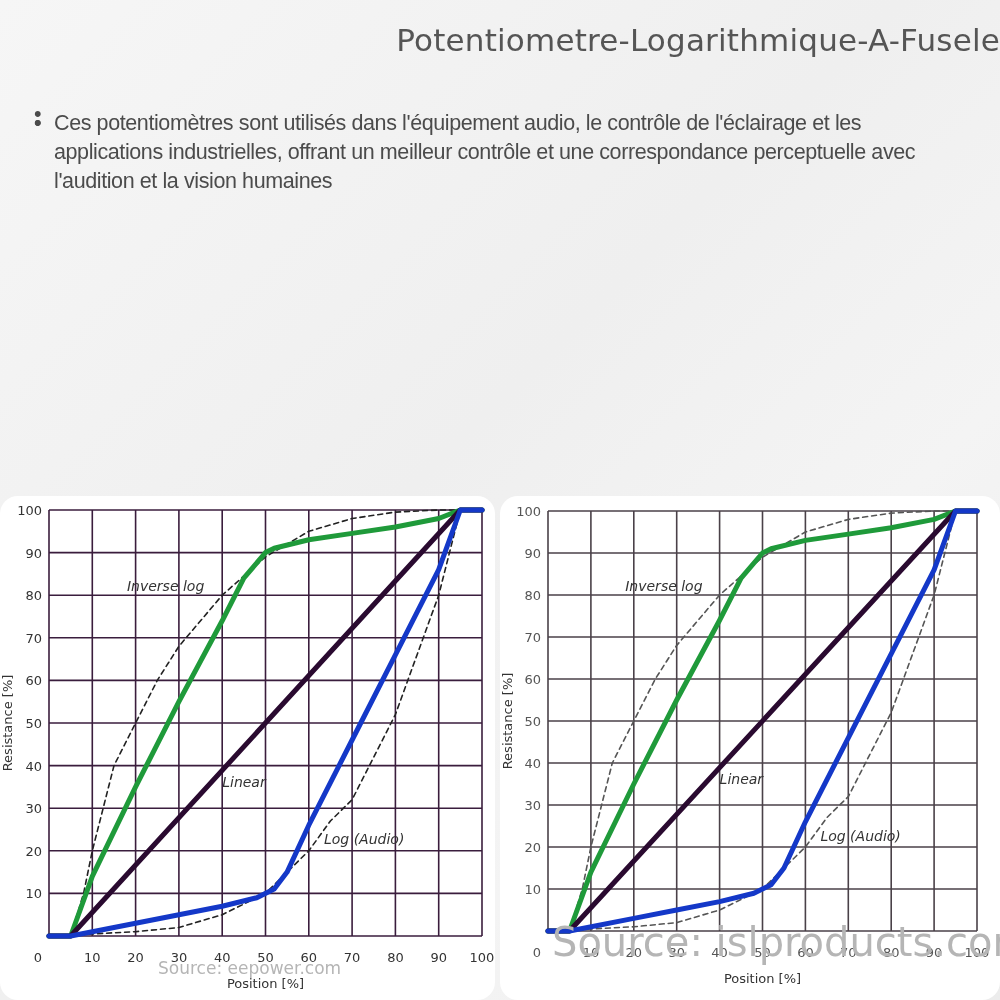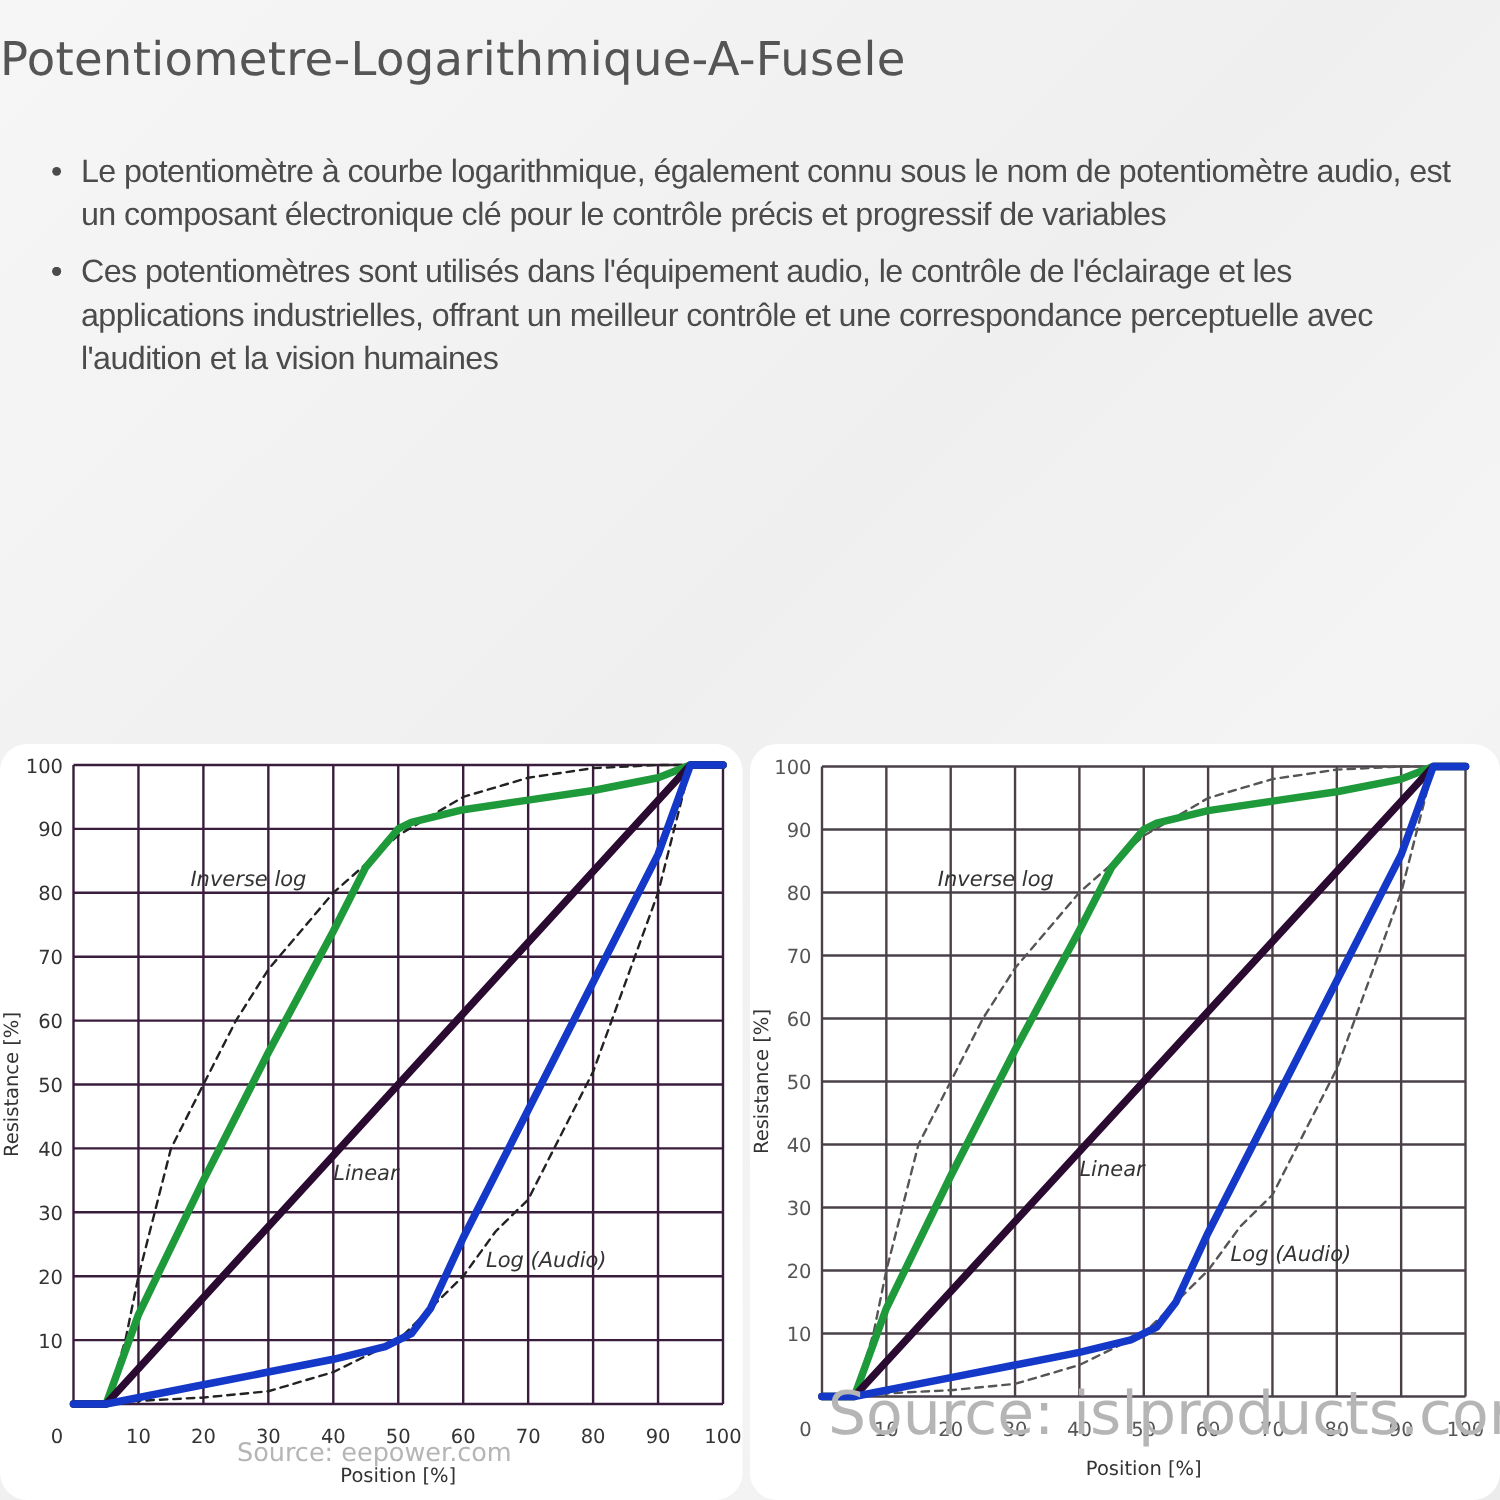--- a/index.html
+++ b/index.html
@@ -4,21 +4,21 @@
 <style>
   html, body { margin: 0; padding: 0; }
   body {
     width: 1000px; height: 1000px; overflow: hidden; position: relative;
     background: linear-gradient(135deg, #f6f6f6 0%, #efefef 45%, #f4f4f4 70%, #ececec 100%);
     font-family: "DejaVu Sans", sans-serif;
     color: #4a4a4a;
   }
   .title {
     position: absolute; top: 22px; left: 0; width: 1000px;
-    text-align: left; font-size: 31px; letter-spacing: 0.2px; color: #555;
+    text-align: right; font-size: 31px; letter-spacing: 0.2px; color: #555;
     font-family: "DejaVu Sans", sans-serif; font-weight: normal;
   }
   .bullets { position: absolute; top: 100px; left: 34px; width: 940px; margin: 0; padding: 0; list-style: none; }
   .bullets li {
     position: relative; padding-left: 20px; font-size: 21.5px; line-height: 29px;
     color: #4b4b4b; margin-bottom: 9px; letter-spacing: -0.4px;
     font-family: "Liberation Sans", sans-serif;
   }
   .bullets li .dot { position: absolute; left: 0; top: 0; }
   .panel {
@@ -33,21 +33,21 @@
   .axis-label { font-family: "DejaVu Sans", sans-serif; font-size: 13px; fill: #333; }
   .series-label { font-family: "DejaVu Sans", sans-serif; font-size: 14px; font-style: italic; fill: #333; }
   .watermark { font-family: "DejaVu Sans", sans-serif; fill: #b5b5b5; }
 </style>
 </head>
 <body>
 
 <div class="title">Potentiometre-Logarithmique-A-Fusele</div>
 
 <ul class="bullets">
-  <li><span class="dot">•</span><span>Le potentiomètre à courbe logarithmique, également connu sous le nom de potentiomètre audio, est un composant électronique clé pour le contrôle précis et progressif de variables</span></li>
+  <li><span class="dot">•</span></li>
   <li><span class="dot">•</span></li>
   <li><span class="dot">•</span><span>Ces potentiomètres sont utilisés dans l'équipement audio, le contrôle de l'éclairage et les applications industrielles, offrant un meilleur contrôle et une correspondance perceptuelle avec l'audition et la vision humaines</span></li>
 </ul>
 
 <div class="panel left">
   <svg id="chart-left" width="495" height="504">
       <g>
         <line x1="49" y1="440" x2="49" y2="14" stroke="#3a1d3d" stroke-width="1.6"></line>
         <line x1="49" y1="440" x2="482" y2="440" stroke="#3a1d3d" stroke-width="1.6"></line>
         <line x1="92.30000000000001" y1="440" x2="92.30000000000001" y2="14" stroke="#3a1d3d" stroke-width="1.6"></line>

